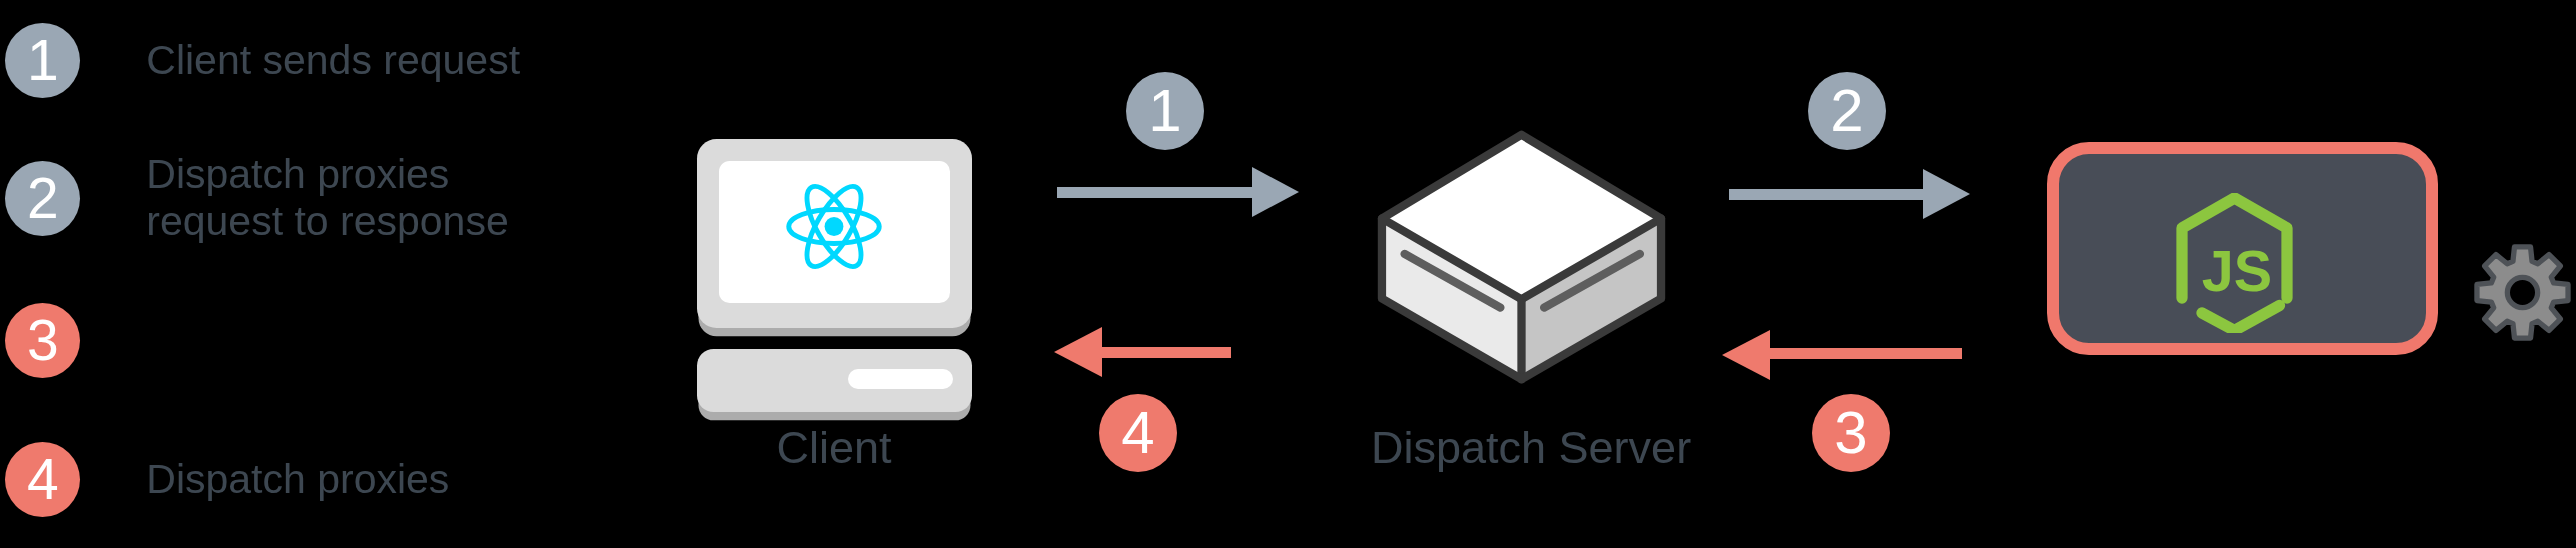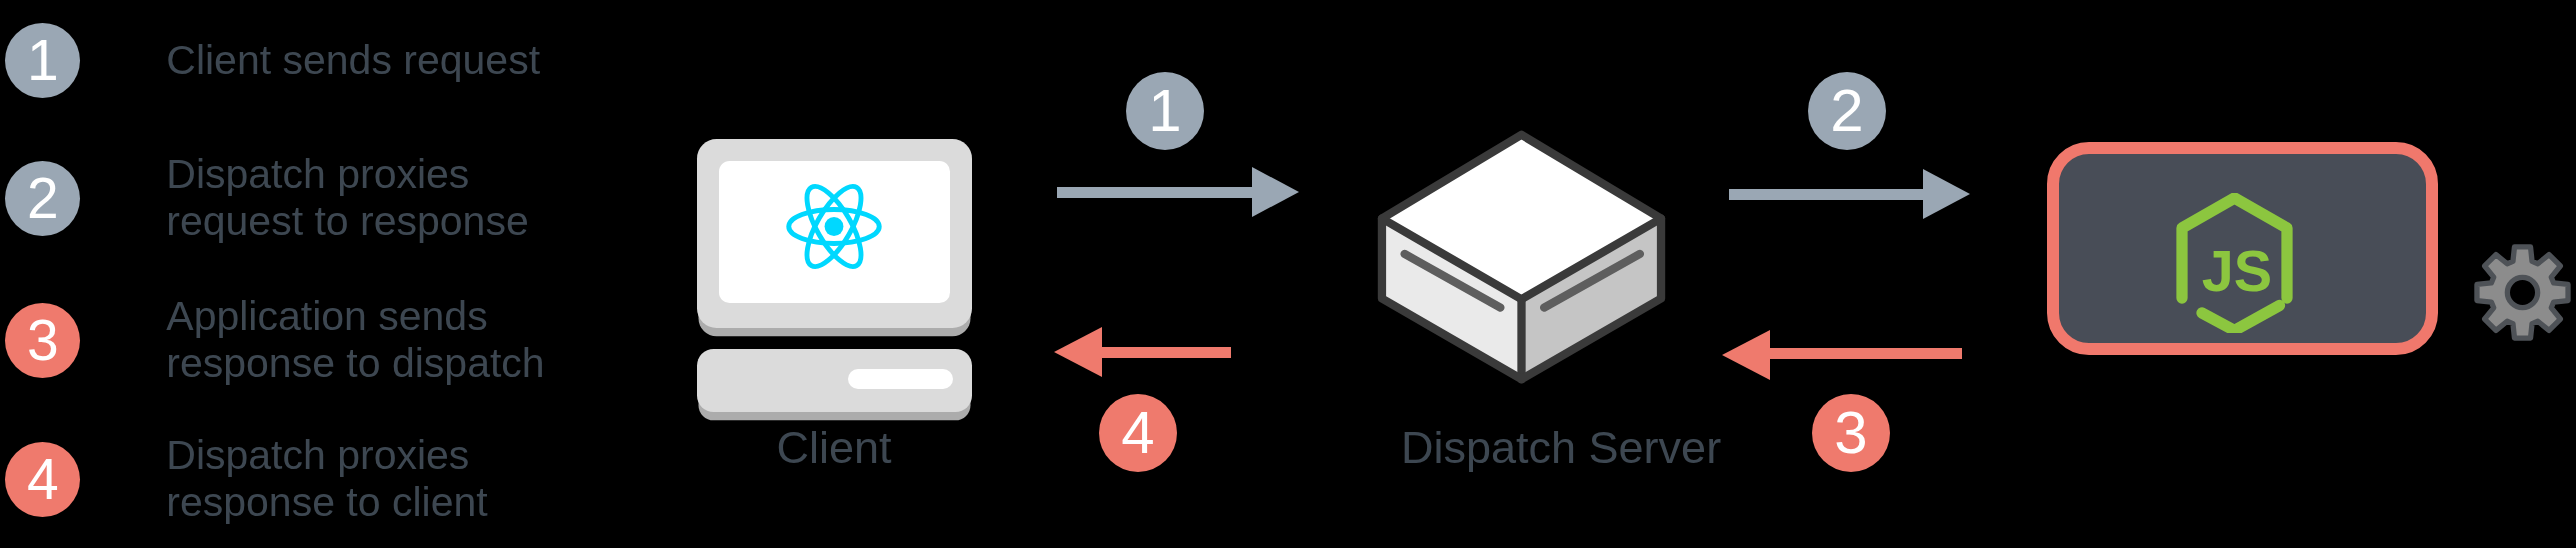--- a/index.html
+++ b/index.html
@@ -13,32 +13,32 @@
   .legend-row.r2{top:151px;}
   .legend-row.r3{top:293px;}
   .legend-row.r4{top:432px;}
   .badge{
     width:75px;height:75px;border-radius:50%;flex:0 0 auto;
     display:flex;align-items:center;justify-content:center;
     color:#fff;font-size:57px;font-weight:400;line-height:1;
   }
   .badge.blue{background:#9AA7B4;}
   .badge.red{background:#EF7A6D;}
-  .legend-text{margin-left:86px;font-size:41px;line-height:47px;color:#3D4751;white-space:nowrap;}
+  .legend-text{margin-left:66px;font-size:41px;line-height:47px;color:#3D4751;white-space:nowrap;}
   .legend-text span{display:block;}
   
   .monitor{position:absolute;left:697px;top:139px;width:275px;height:189px;background:#DBDBDB;border-radius:19.6px;box-shadow:0 9.8px 0 -1.5px #ACACAC;}
   .screen{position:absolute;left:719px;top:161px;width:231px;height:142px;background:#fff;border-radius:10.6px;}
   .react-svg{position:absolute;left:781px;top:179px;}
   .keyboard{position:absolute;left:697px;top:349px;width:275px;height:63px;background:#DBDBDB;border-radius:16.6px;box-shadow:0 9.8px 0 -1.5px #ACACAC;}
   .kb-bar{position:absolute;left:848px;top:369px;width:105px;height:20.4px;background:#fff;border-radius:10.6px;}
   
   .node-label{position:absolute;font-size:45px;line-height:47px;color:#3D4751;text-align:center;white-space:nowrap;}
   .label-client{left:683px;top:424px;width:302px;}
-  .label-dispatch{left:1371px;top:424px;width:302px;margin-left:30px;}
+  .label-dispatch{left:1371px;top:424px;width:302px;}
   .label-container{left:2054px;top:391px;width:377px;line-height:51px;}
   .label-container span{display:block;}
   
   .shaft{position:absolute;height:10.6px;}
   .shaft.blue{background:#9AA7B4;}
   .shaft.red{background:#EF7A6D;}
   .head{position:absolute;width:0;height:0;border-top:25px solid transparent;border-bottom:25px solid transparent;}
   .head.right.blue{border-left:47px solid #9AA7B4;}
   .head.left.red{border-right:48px solid #EF7A6D;}
   .a1-shaft{left:1057px;top:187px;width:195px;}
@@ -91,32 +91,27 @@
         </div>
       <div class="legend-text">
         <span>Dispatch proxies</span>
         <span>request to response</span>
       </div>
     </div>
     <div class="legend-row r3">
       <div class="badge red">
           <span>3</span>
         </div>
-      <div class="legend-text">
-        <span>Application sends</span>
-        <span>response to dispatch</span>
-      </div>
     </div>
     <div class="legend-row r4">
       <div class="badge red">
           <span>4</span>
         </div>
       <div class="legend-text">
         <span>Dispatch proxies</span>
-        <span>response to client</span>
       </div>
     </div>
   </div>
 
   <div>
     <div class="monitor"></div>
     <div class="screen"></div>
     <svg class="react-svg" width="106" height="95" viewBox="0 0 140 126">
       <g fill="none" stroke="#00D8FF" stroke-width="6.5">
         <ellipse cx="70" cy="63" rx="60" ry="22.5"></ellipse>

